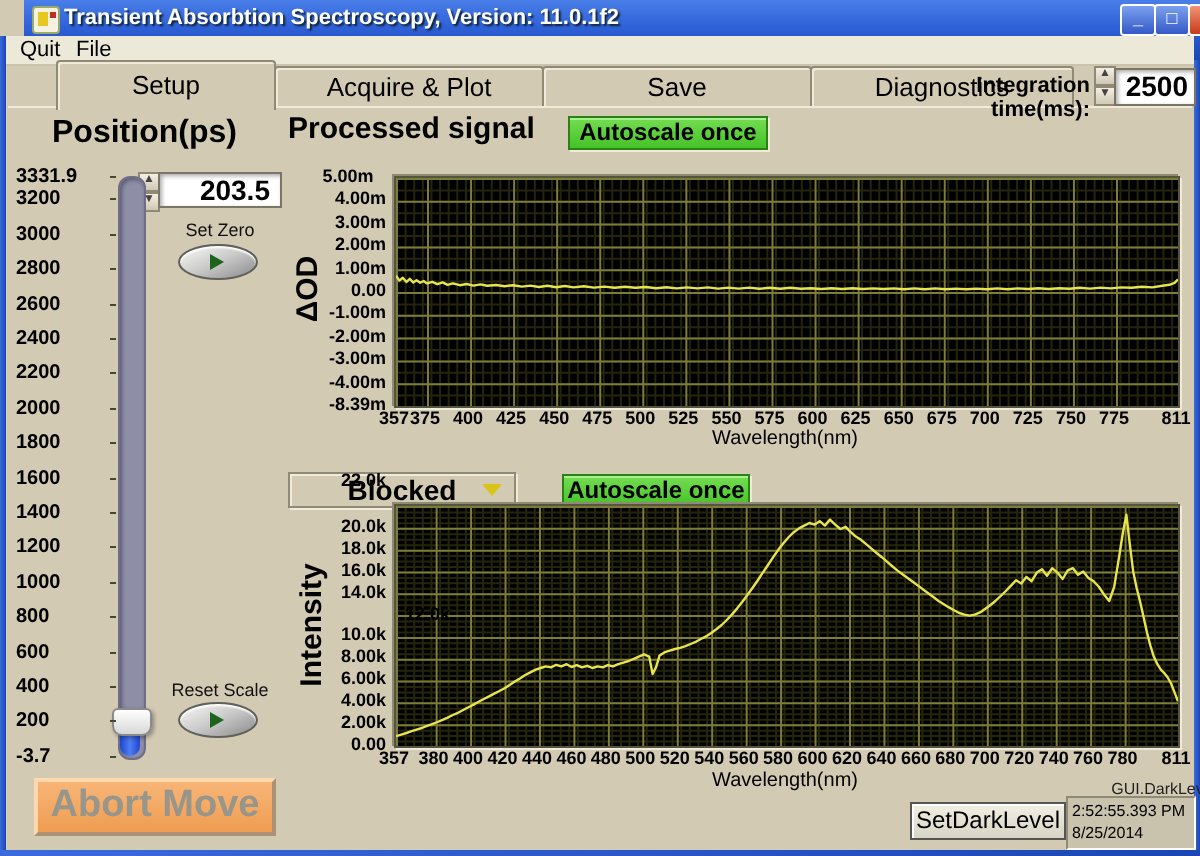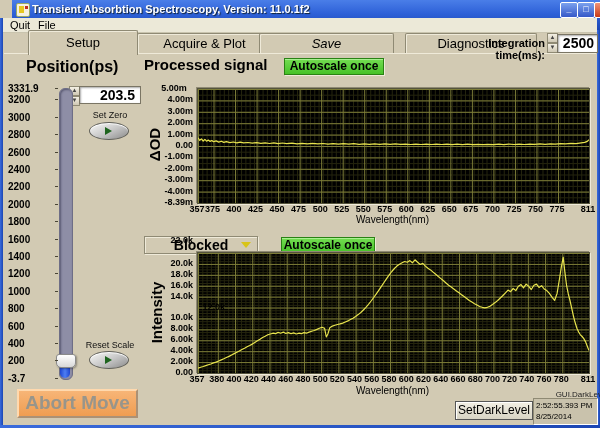--- a/index.html
+++ b/index.html
@@ -83,21 +83,21 @@
     <div class="abs btn-win btn-red" style="left:582px;">✕</div>
   </div>
 
   <div class="abs menubar">
     <span class="abs menu-item" style="left:5px;">Quit</span>
     <span class="abs menu-item" style="left:33px;">File</span>
   </div>
 
   <div class="abs tab" style="left:137px;width:133px;">Acquire &amp; Plot</div>
   <div class="abs tab active" style="left:28px;width:108px;">Setup</div>
-  <div class="abs tab" style="left:259px;width:133px;font-style:italic;">Save</div>
+  <div class="abs tab" style="left:271px;width:133px;">Save</div>
   <div class="abs tab" style="left:405px;width:130px;">Diagnostics</div>
   <div class="abs tab-underline"></div>
 
   <div class="abs" style="left:437px;top:37px;width:108px;font-size:11px;font-weight:bold;text-align:right;">Integration time(ms):</div>
   <div class="abs spin" style="left:547px;top:33px;">▲</div>
   <div class="abs spin" style="left:547px;top:43px;">▼</div>
   <div class="abs numbox" style="left:557px;top:34px;width:36px;height:17px;font-size:14px;line-height:17px;padding-right:3px;">2500</div>
 
   <div class="abs" style="left:26px;top:58px;font-size:16px;font-weight:bold;">Position(ps)</div>
 

